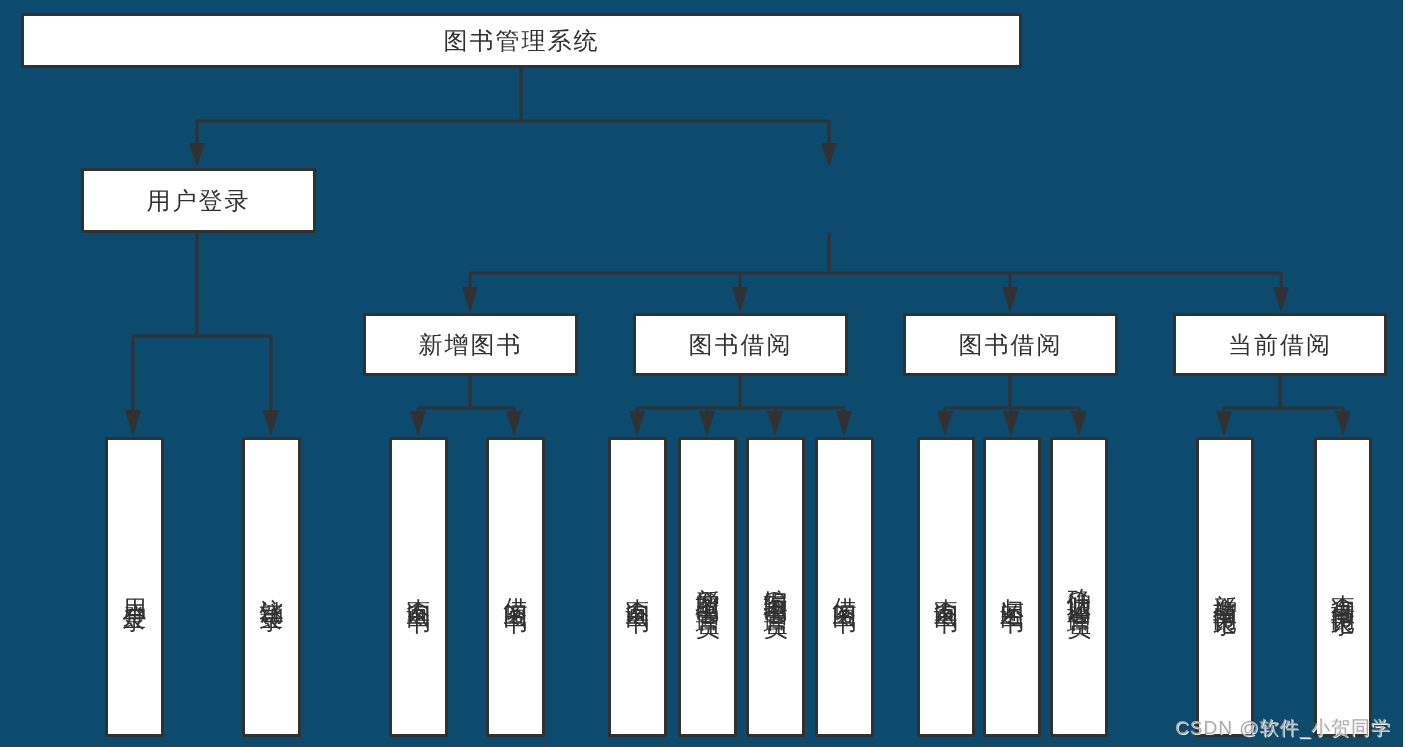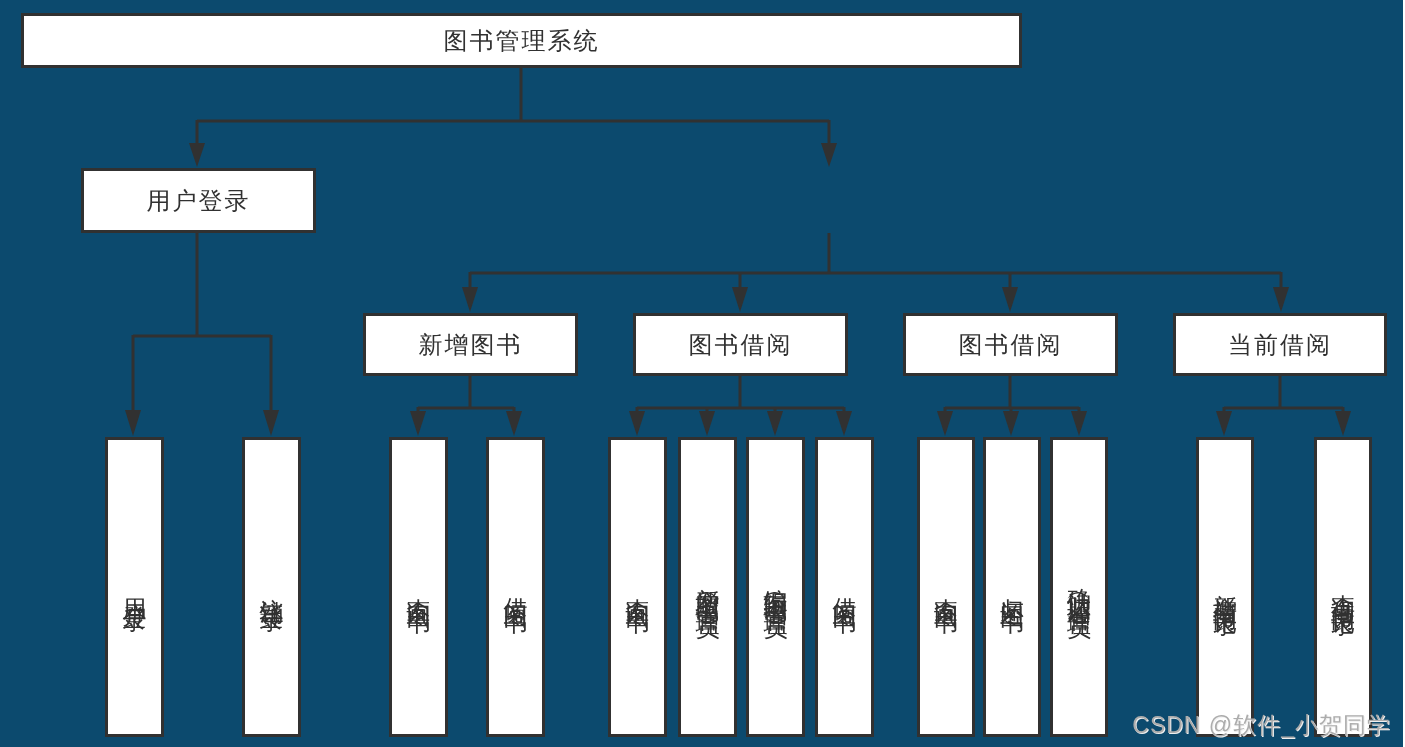--- a/index.html
+++ b/index.html
@@ -44,21 +44,21 @@
     text-orientation: mixed;
     font-size: 24px;
     letter-spacing: 4px;
     line-height: 1;
     white-space: nowrap;
   }
   .watermark {
     position: absolute;
     right: 12px;
     bottom: 6px;
-    font-size: 23px;
+    font-size: 19px;
     color: #acacac;
     letter-spacing: 1px;
     text-shadow: 1px 1px 0 #efefef;
     z-index: 5;
     white-space: nowrap;
   }
 </style>
 </head>
 <body>
 

